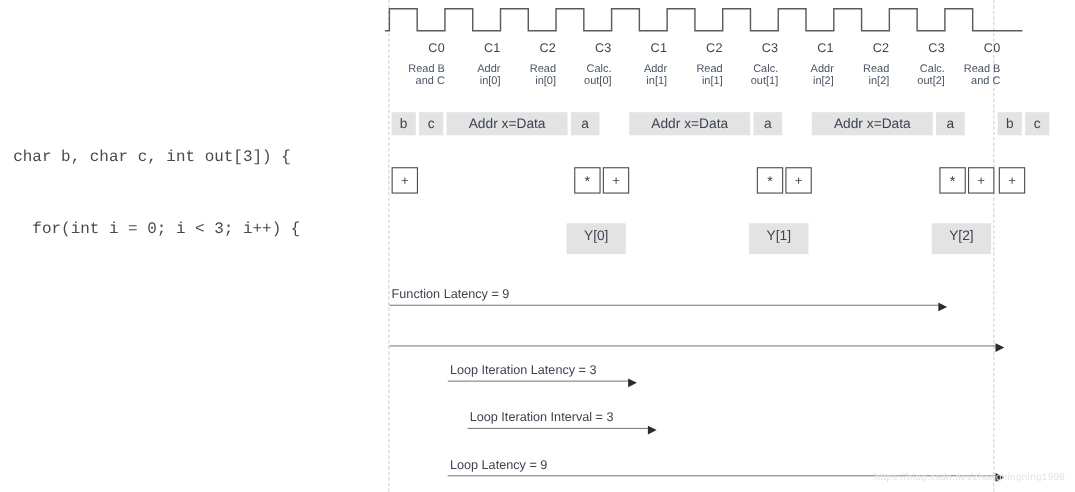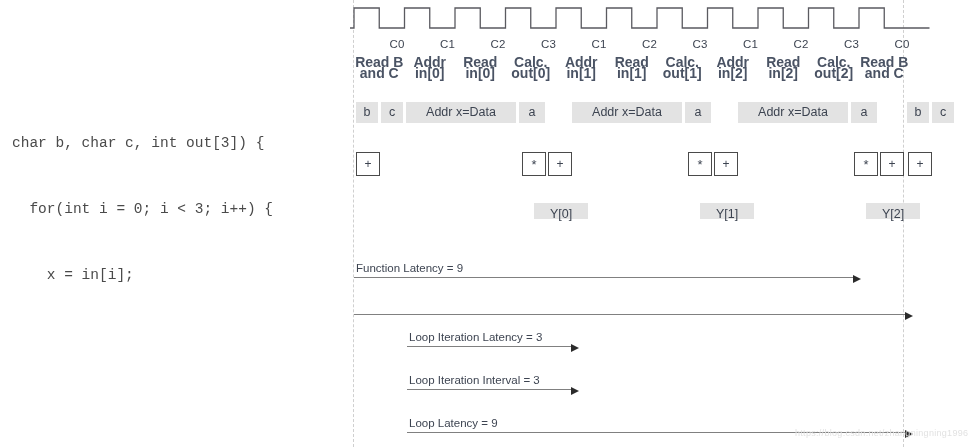--- a/index.html
+++ b/index.html
@@ -33,37 +33,36 @@
   #clock-wrap{position:absolute;left:0;top:4px;width:627px;height:30px;}
   #clock-wrap svg{display:block;}
 
   .cstate{
     position:absolute;top:37px;height:14px;
     text-align:right;font-size:11.5px;color:#3d4451;
     line-height:14px;letter-spacing:.2px;
   }
   .cdesc{
     position:absolute;top:57px;height:26px;
-    text-align:center;font-size:14px;color:#4a5364;
+    text-align:right;font-size:10px;color:#4a5364;
     line-height:11px;
-    font-weight:bold;
   }
   .cdesc .l2{display:block;}
 
   
   .greybox{
     position:absolute;background:#e3e3e3;color:#3d4451;
     font-size:12.5px;line-height:21px;height:21px;
     text-align:center;top:102px;
   }
   
   .ybox{
     position:absolute;background:#e3e3e3;color:#3d4451;
-    font-size:12.5px;line-height:22px;height:16px;
-    text-align:center;top:203px;margin-left:19px;
+    font-size:12.5px;line-height:22px;height:28px;
+    text-align:center;top:203px;
   }
   
   .opbox{
     position:absolute;top:152px;width:24px;height:24px;
     border:1.4px solid #4a4a4a;background:#ffffff;
     font-size:12px;line-height:22px;text-align:center;color:#3d4451;
     box-sizing:border-box;
   }
   .opbox.mul{font-size:13px;line-height:24px;}
 
@@ -91,21 +90,20 @@
     font-family:"Liberation Sans",sans-serif;
     white-space:nowrap;
   }
 </style>
 </head>
 <body>
 
 <div id="code-panel">
   <div class="code-line">char b, char c, int out[3]) {</div>
   <div class="code-line">  for(int i = 0; i &lt; 3; i++) {</div>
-  <div class="code-line">    x = in[i];</div>
   
   
   
   
 </div>
 
 <div id="diagram">
 
   <div class="vline" id="vline-left"></div>
   <div class="vline" id="vline-right"></div>
@@ -212,21 +210,21 @@
       </div>
       <div class="annot" style="left: 4px; top: 289px; width: 561px;">
         <div class="aline" style="width: 551px;"></div>
         <div class="ahead" style="left: 551px;"></div>
       </div>
       <div class="annot" style="left: 57px; top: 321px; width: 174px; text-decoration: underline;">
         <div class="alabel">Loop Iteration Latency = 3</div>
         <div class="aline" style="width: 164px;"></div>
         <div class="ahead" style="left: 164px;"></div>
       </div>
-      <div class="annot" style="left: 57px; top: 364px; width: 174px;">
+      <div class="annot" style="left: 75px; top: 364px; width: 174px;">
         <div class="alabel">Loop Iteration Interval = 3</div>
         <div class="aline" style="width: 164px;"></div>
         <div class="ahead" style="left: 164px;"></div>
       </div>
       <div class="annot" style="left: 57px; top: 407px; width: 508px;">
         <div class="alabel">Loop Latency = 9</div>
         <div class="aline" style="width: 498px;"></div>
         <div class="ahead" style="left: 498px;"></div>
       </div>
     </div>

